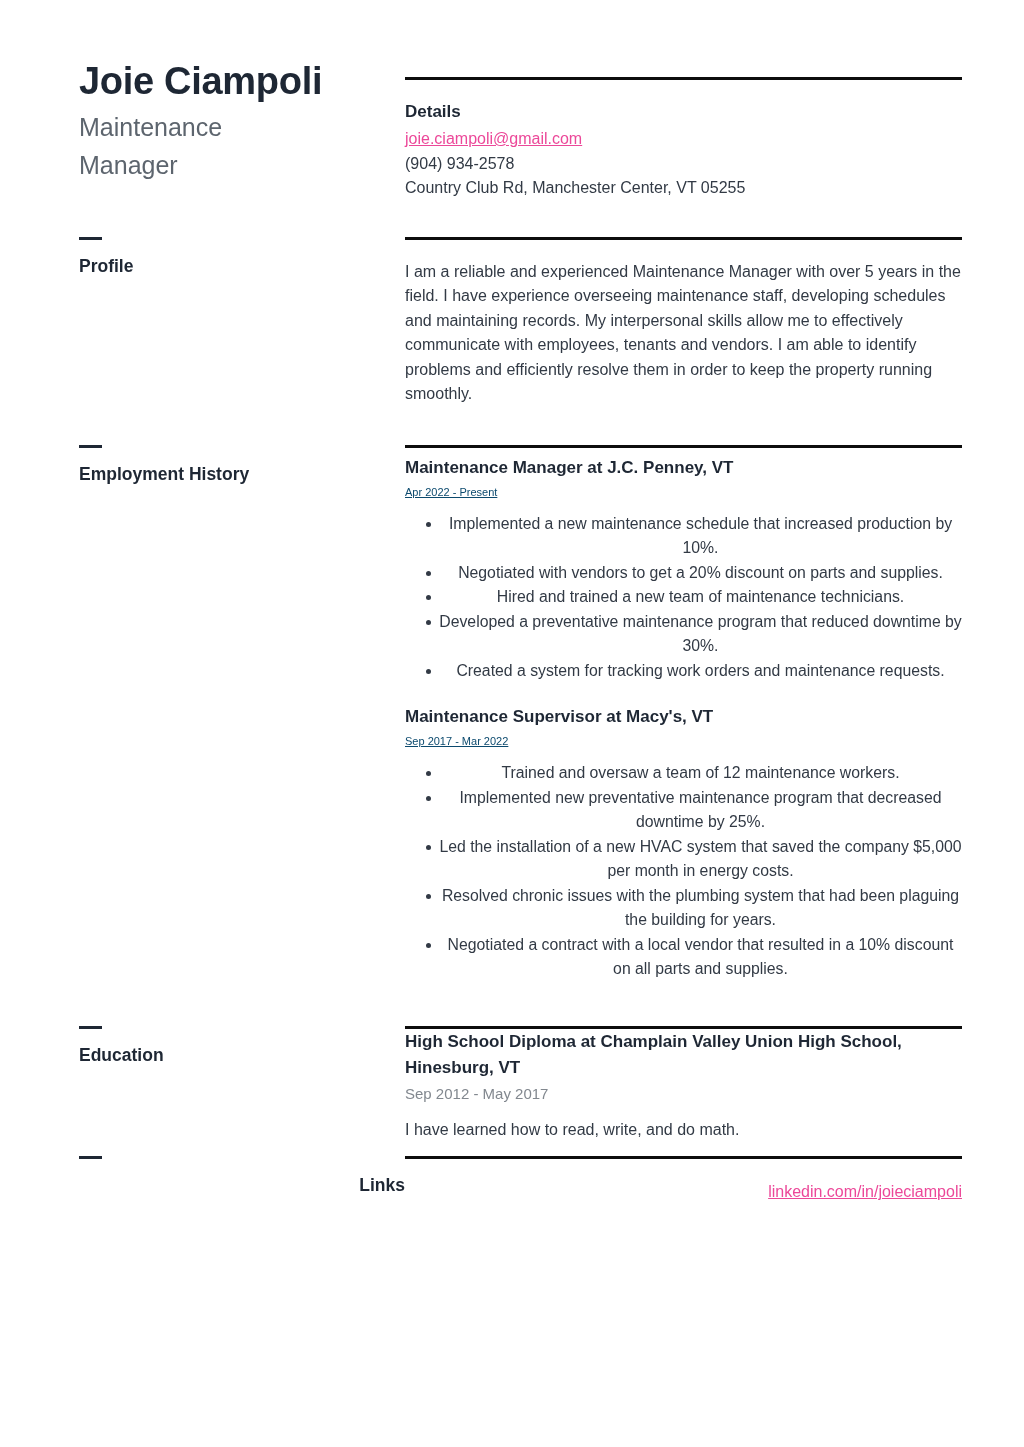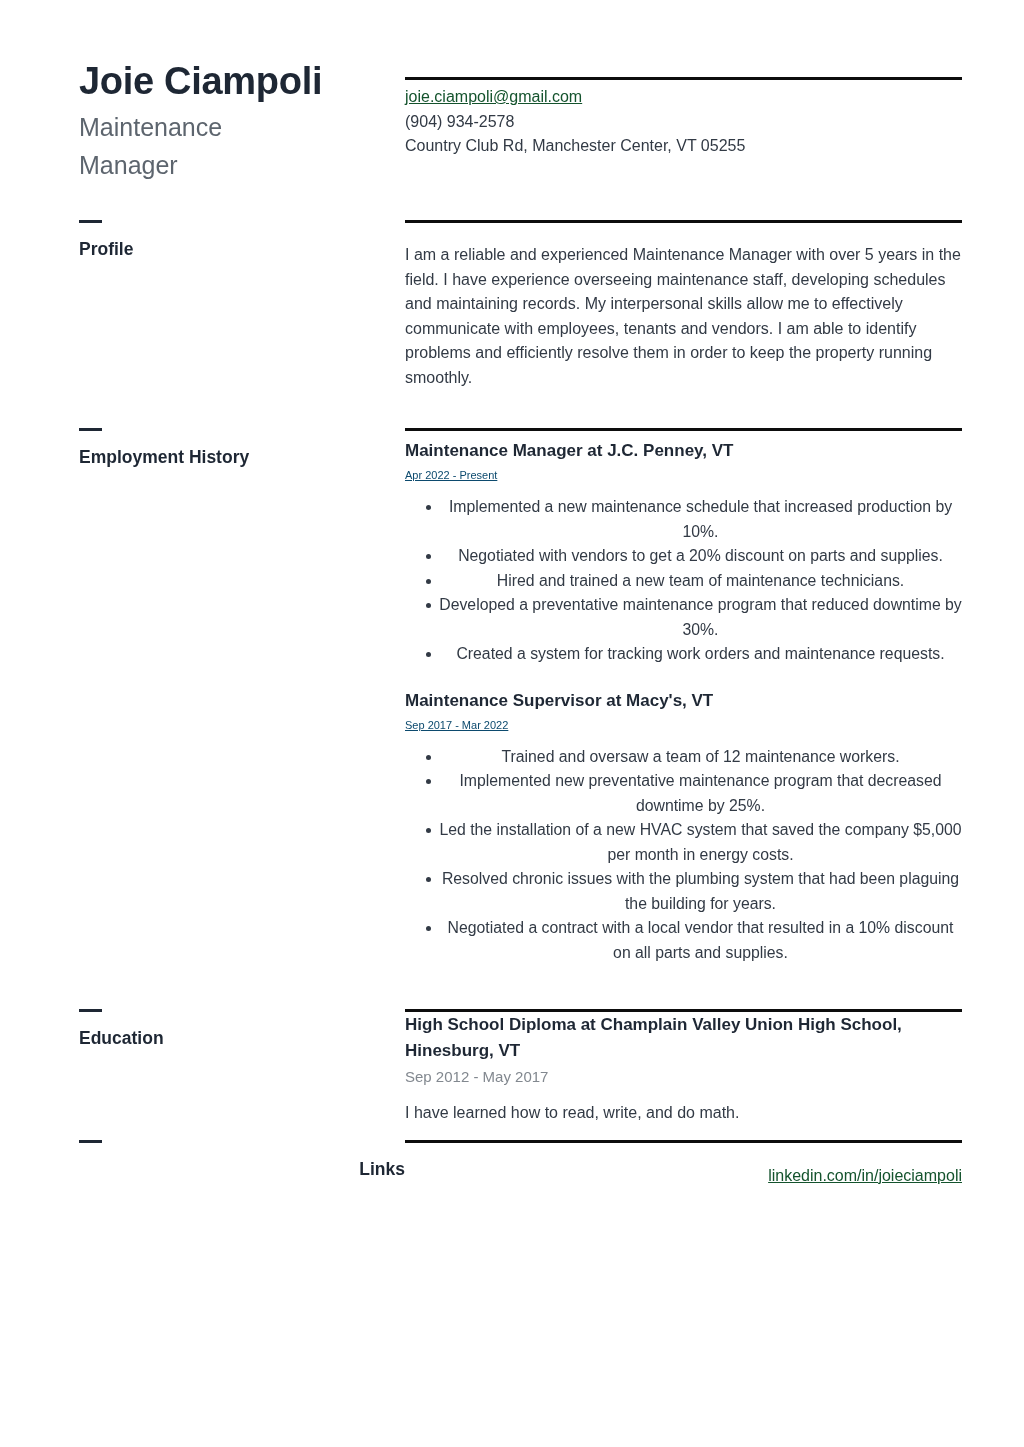--- a/index.html
+++ b/index.html
@@ -73,21 +73,21 @@
     font-weight: 700;
     color: #1e2734;
   }
   .contact { margin-top: 5px; }
   .contact-line {
     font-size: 16px;
     line-height: 24.5px;
     color: #323a45;
   }
   a.link {
-    color: #14532d;
+    color: #ec4899;
     text-decoration: underline;
     cursor: pointer;
   }
   
   .body-text {
     margin-top: 20px;
     font-size: 16px;
     line-height: 24.5px;
     color: #323a45;
   }
@@ -161,20 +161,21 @@
 
 <div class="page">
 
   <div class="row">
     <div class="col-left">
       <h1 class="name">Joie Ciampoli</h1>
       <div class="subtitle">Maintenance Manager</div>
     </div>
     <div class="col-right header-right">
       <div class="rule"></div>
+      <div class="details-heading">Details</div>
       <div class="contact">
         <div class="contact-line"><a class="link">joie.ciampoli@gmail.com</a></div>
         <div class="contact-line">(904) 934-2578</div>
         <div class="contact-line">Country Club Rd, Manchester Center, VT 05255</div>
       </div>
     </div>
   </div>
 
   <div class="row sec-profile">
     <div class="col-left">

